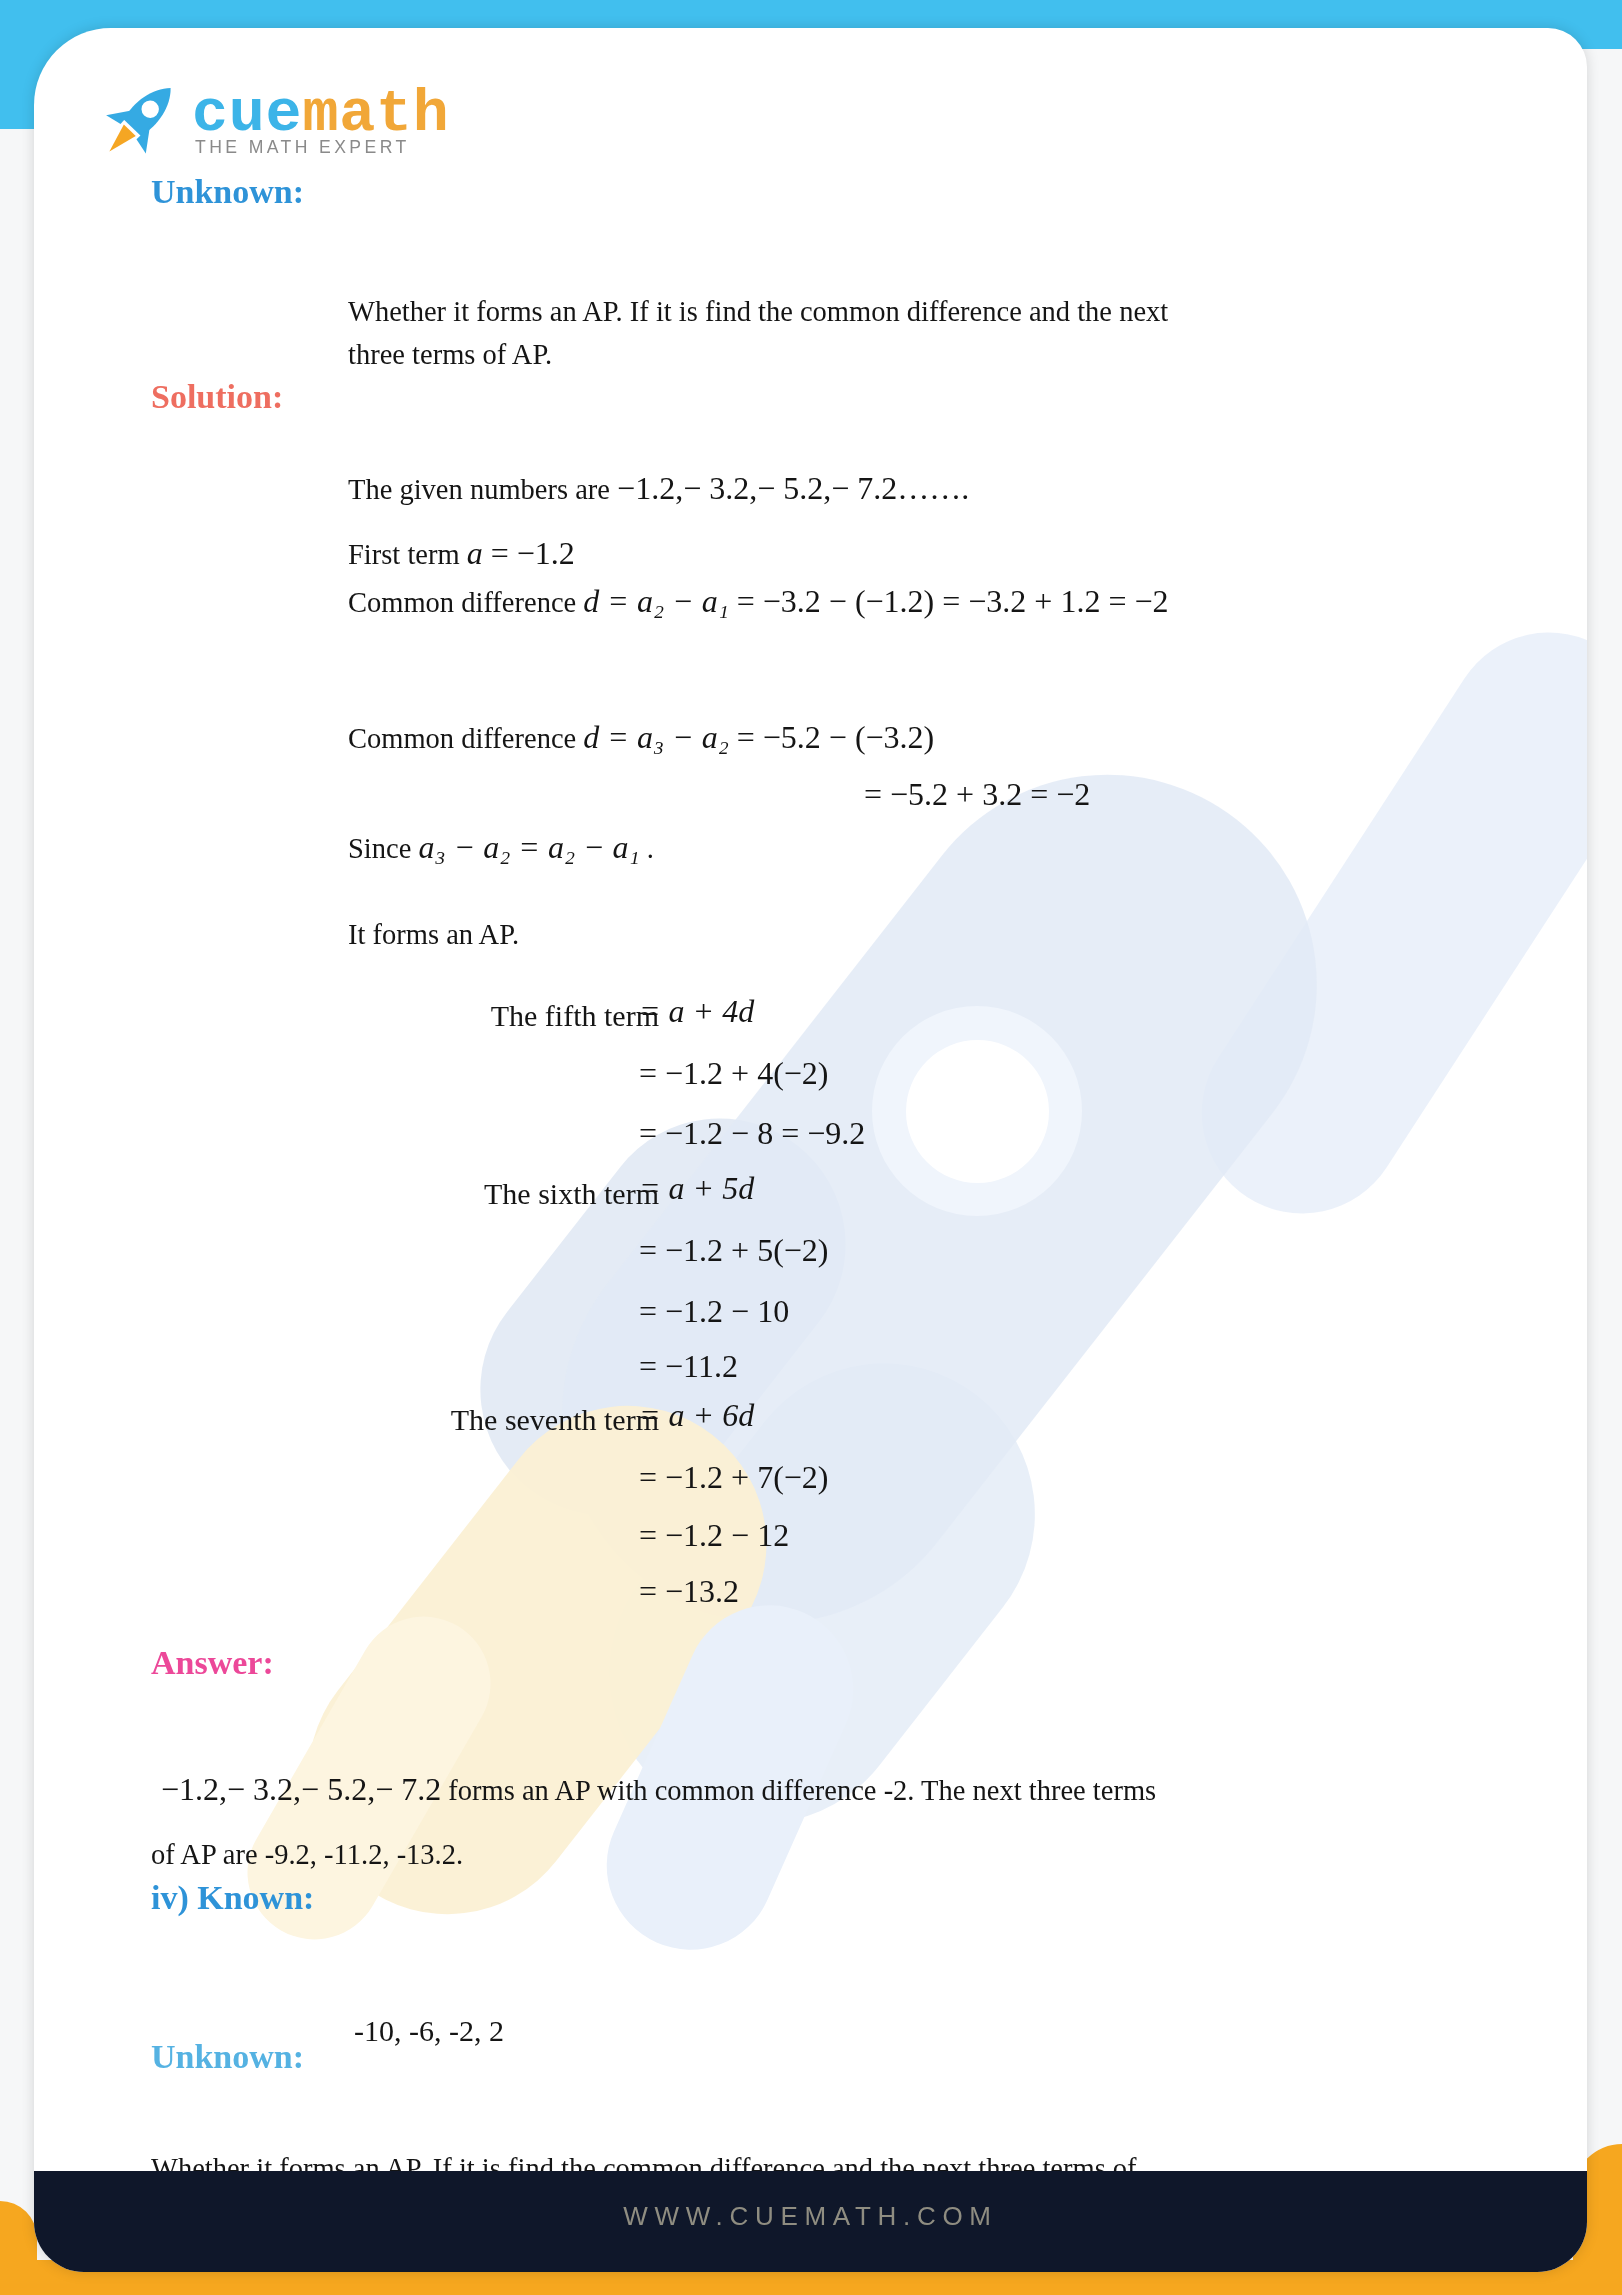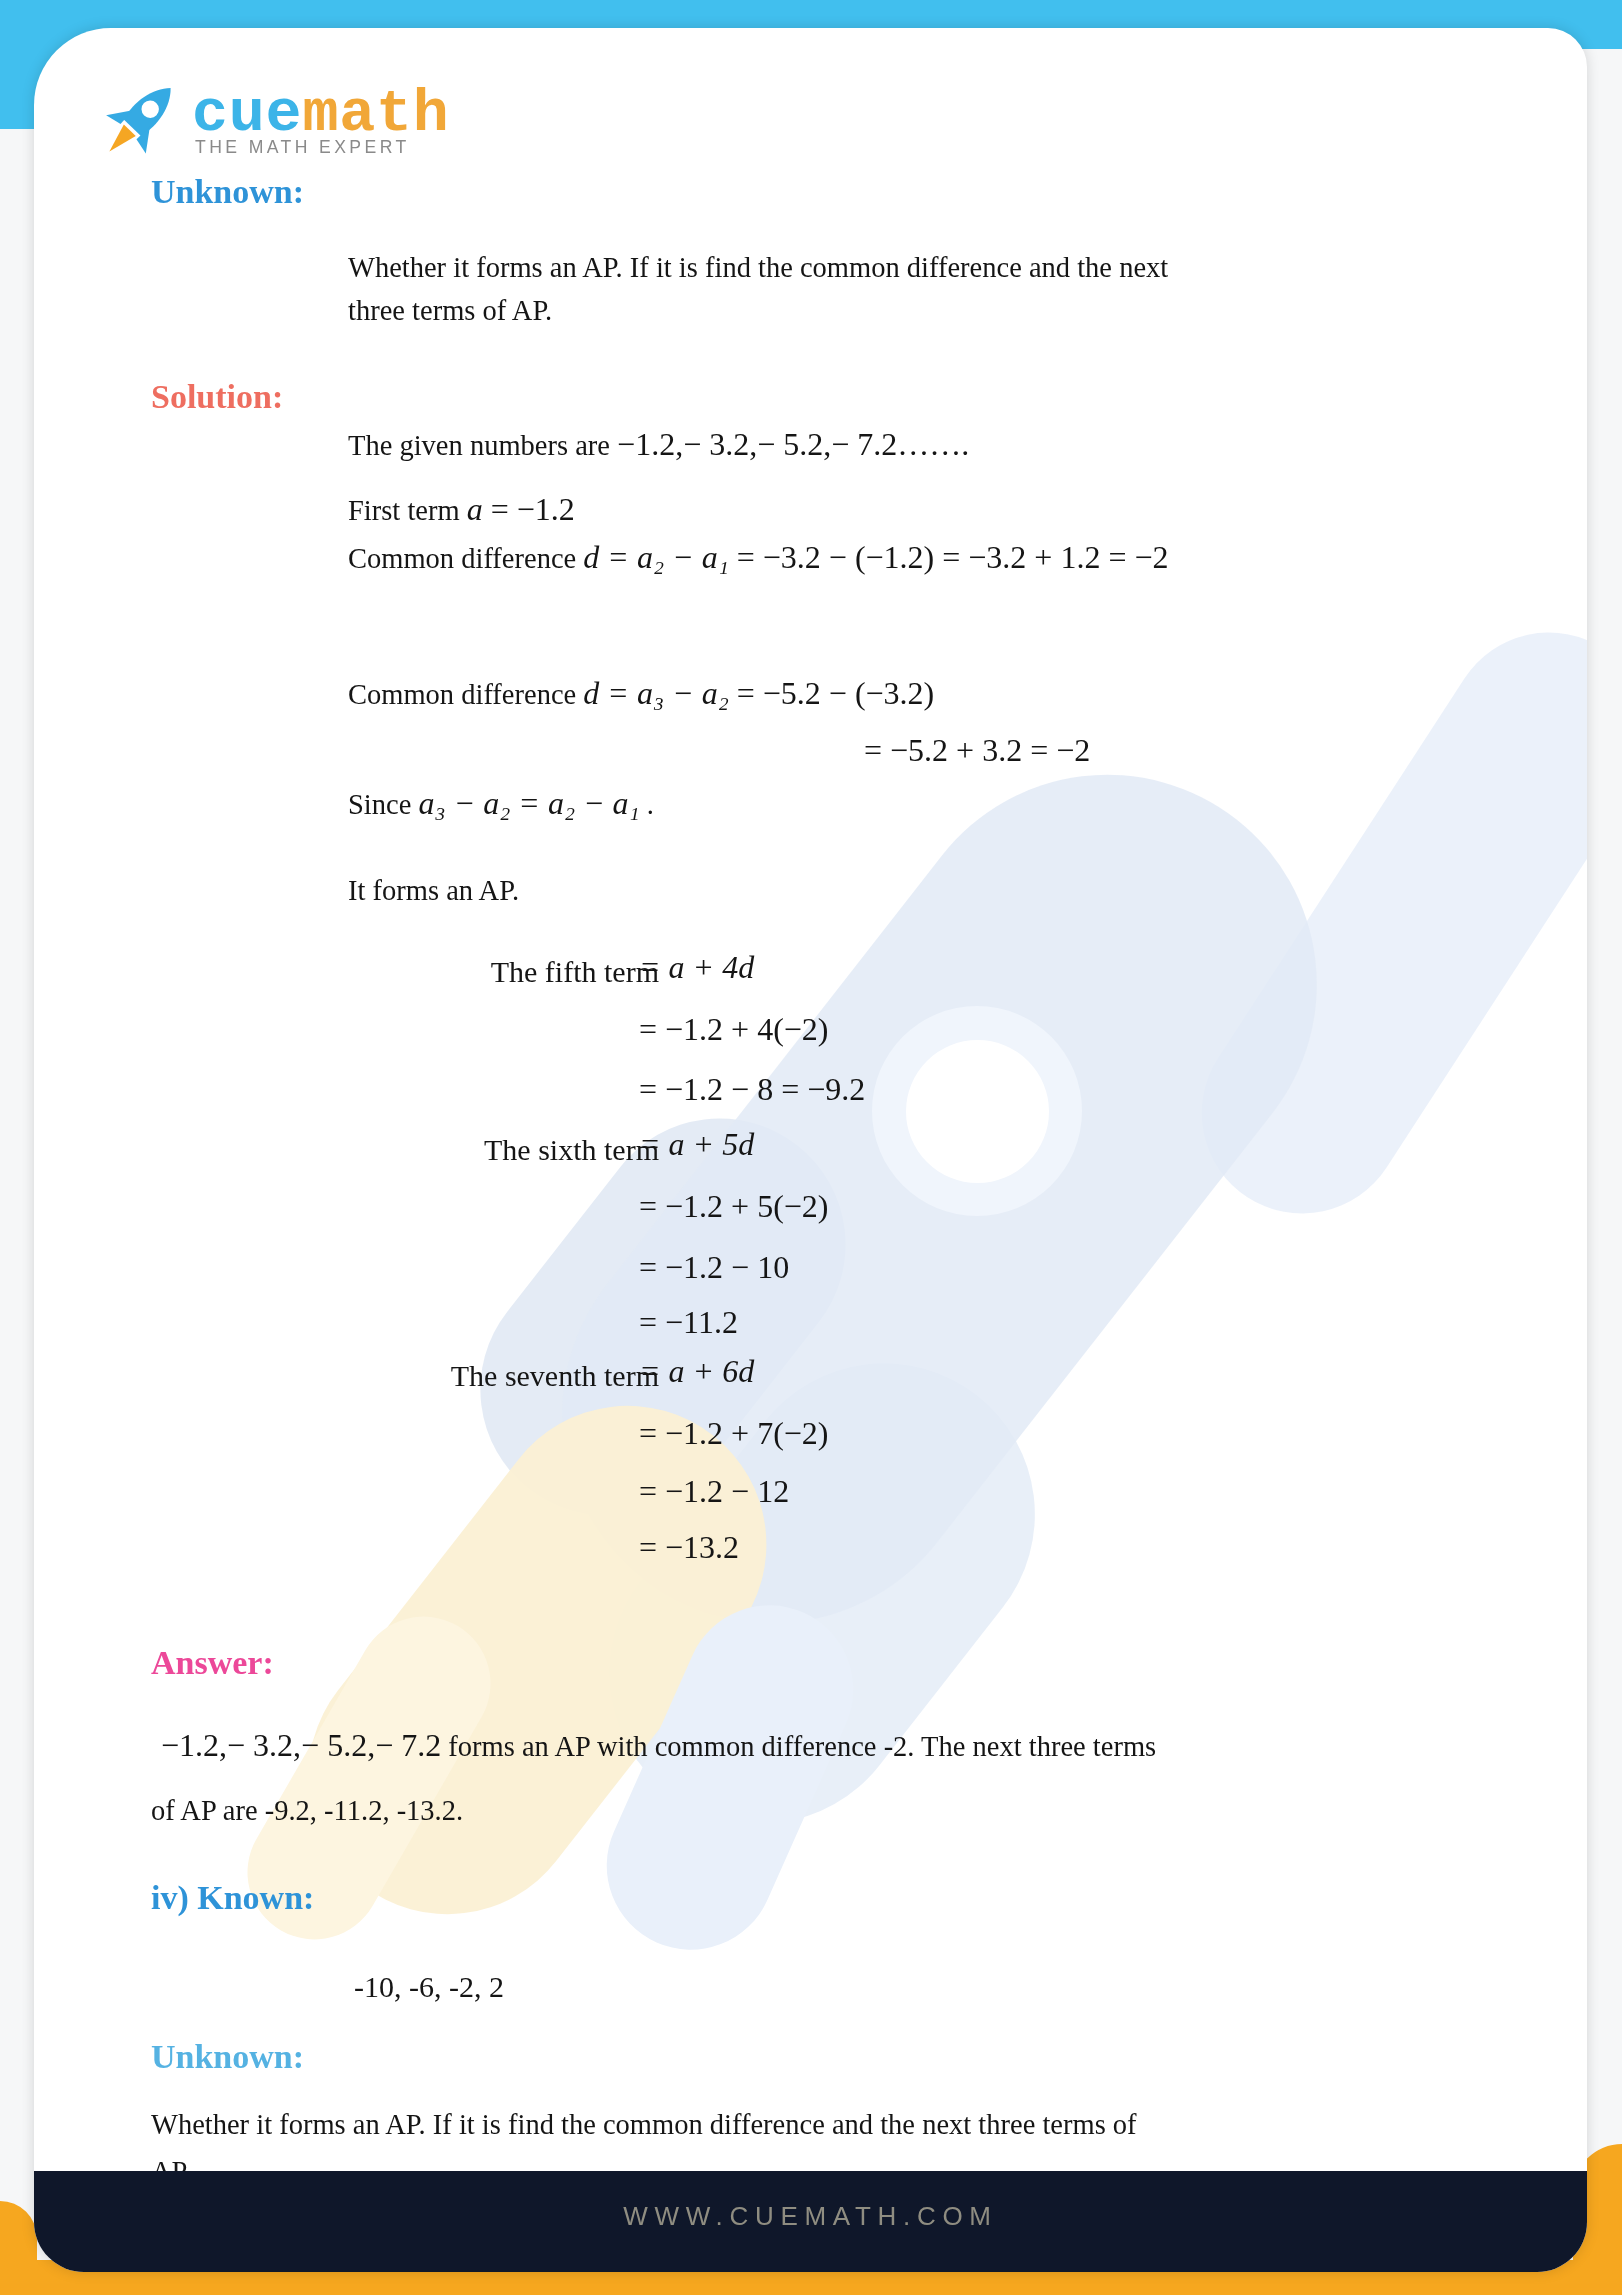--- a/index.html
+++ b/index.html
@@ -36,21 +36,21 @@
   .wm-petal{left:612px;top:1569px;width:168px;height:361px;background:#e9f0fa;border-radius:84px;
             transform:rotate(24deg);}
   
   .abs{position:absolute;z-index:2;}
   .heading{font-size:34px;font-weight:bold;}
   .t{font-size:28.5px;}
   .math-var{font-size:32px;font-style:italic;font-family:"Liberation Serif","DejaVu Serif",serif;}
   .math-num{font-size:32px;font-family:"Liberation Serif","DejaVu Serif",serif;}
   .math-big{font-size:32px;font-family:"Liberation Serif","DejaVu Serif",serif;}
   .term-label{font-size:30px;text-align:right;width:474px;left:151px;}
-  .nowrap{white-space:nowrap;}
+  .nowrap{white-space:nowrap;margin-top:44px;}
   
   .logo-word{font-family:Liberation Mono, monospace;font-weight:bold;font-size:60px;letter-spacing:0.8px;}
   .logo-tag{font-family:"Liberation Sans","DejaVu Sans",sans-serif;font-size:17.6px;letter-spacing:3.4px;color:#8a8a8a;}
   
   .cream{position:absolute;left:0;bottom:0;width:100%;height:101px;background:#0f172a;z-index:3;}
   .footer-url{position:absolute;width:100%;text-align:center;top:30px;
               font-family:"Liberation Sans","DejaVu Sans",sans-serif;font-size:26px;
               letter-spacing:6.7px;color:#8f8d81;}
 </style>
 </head>

